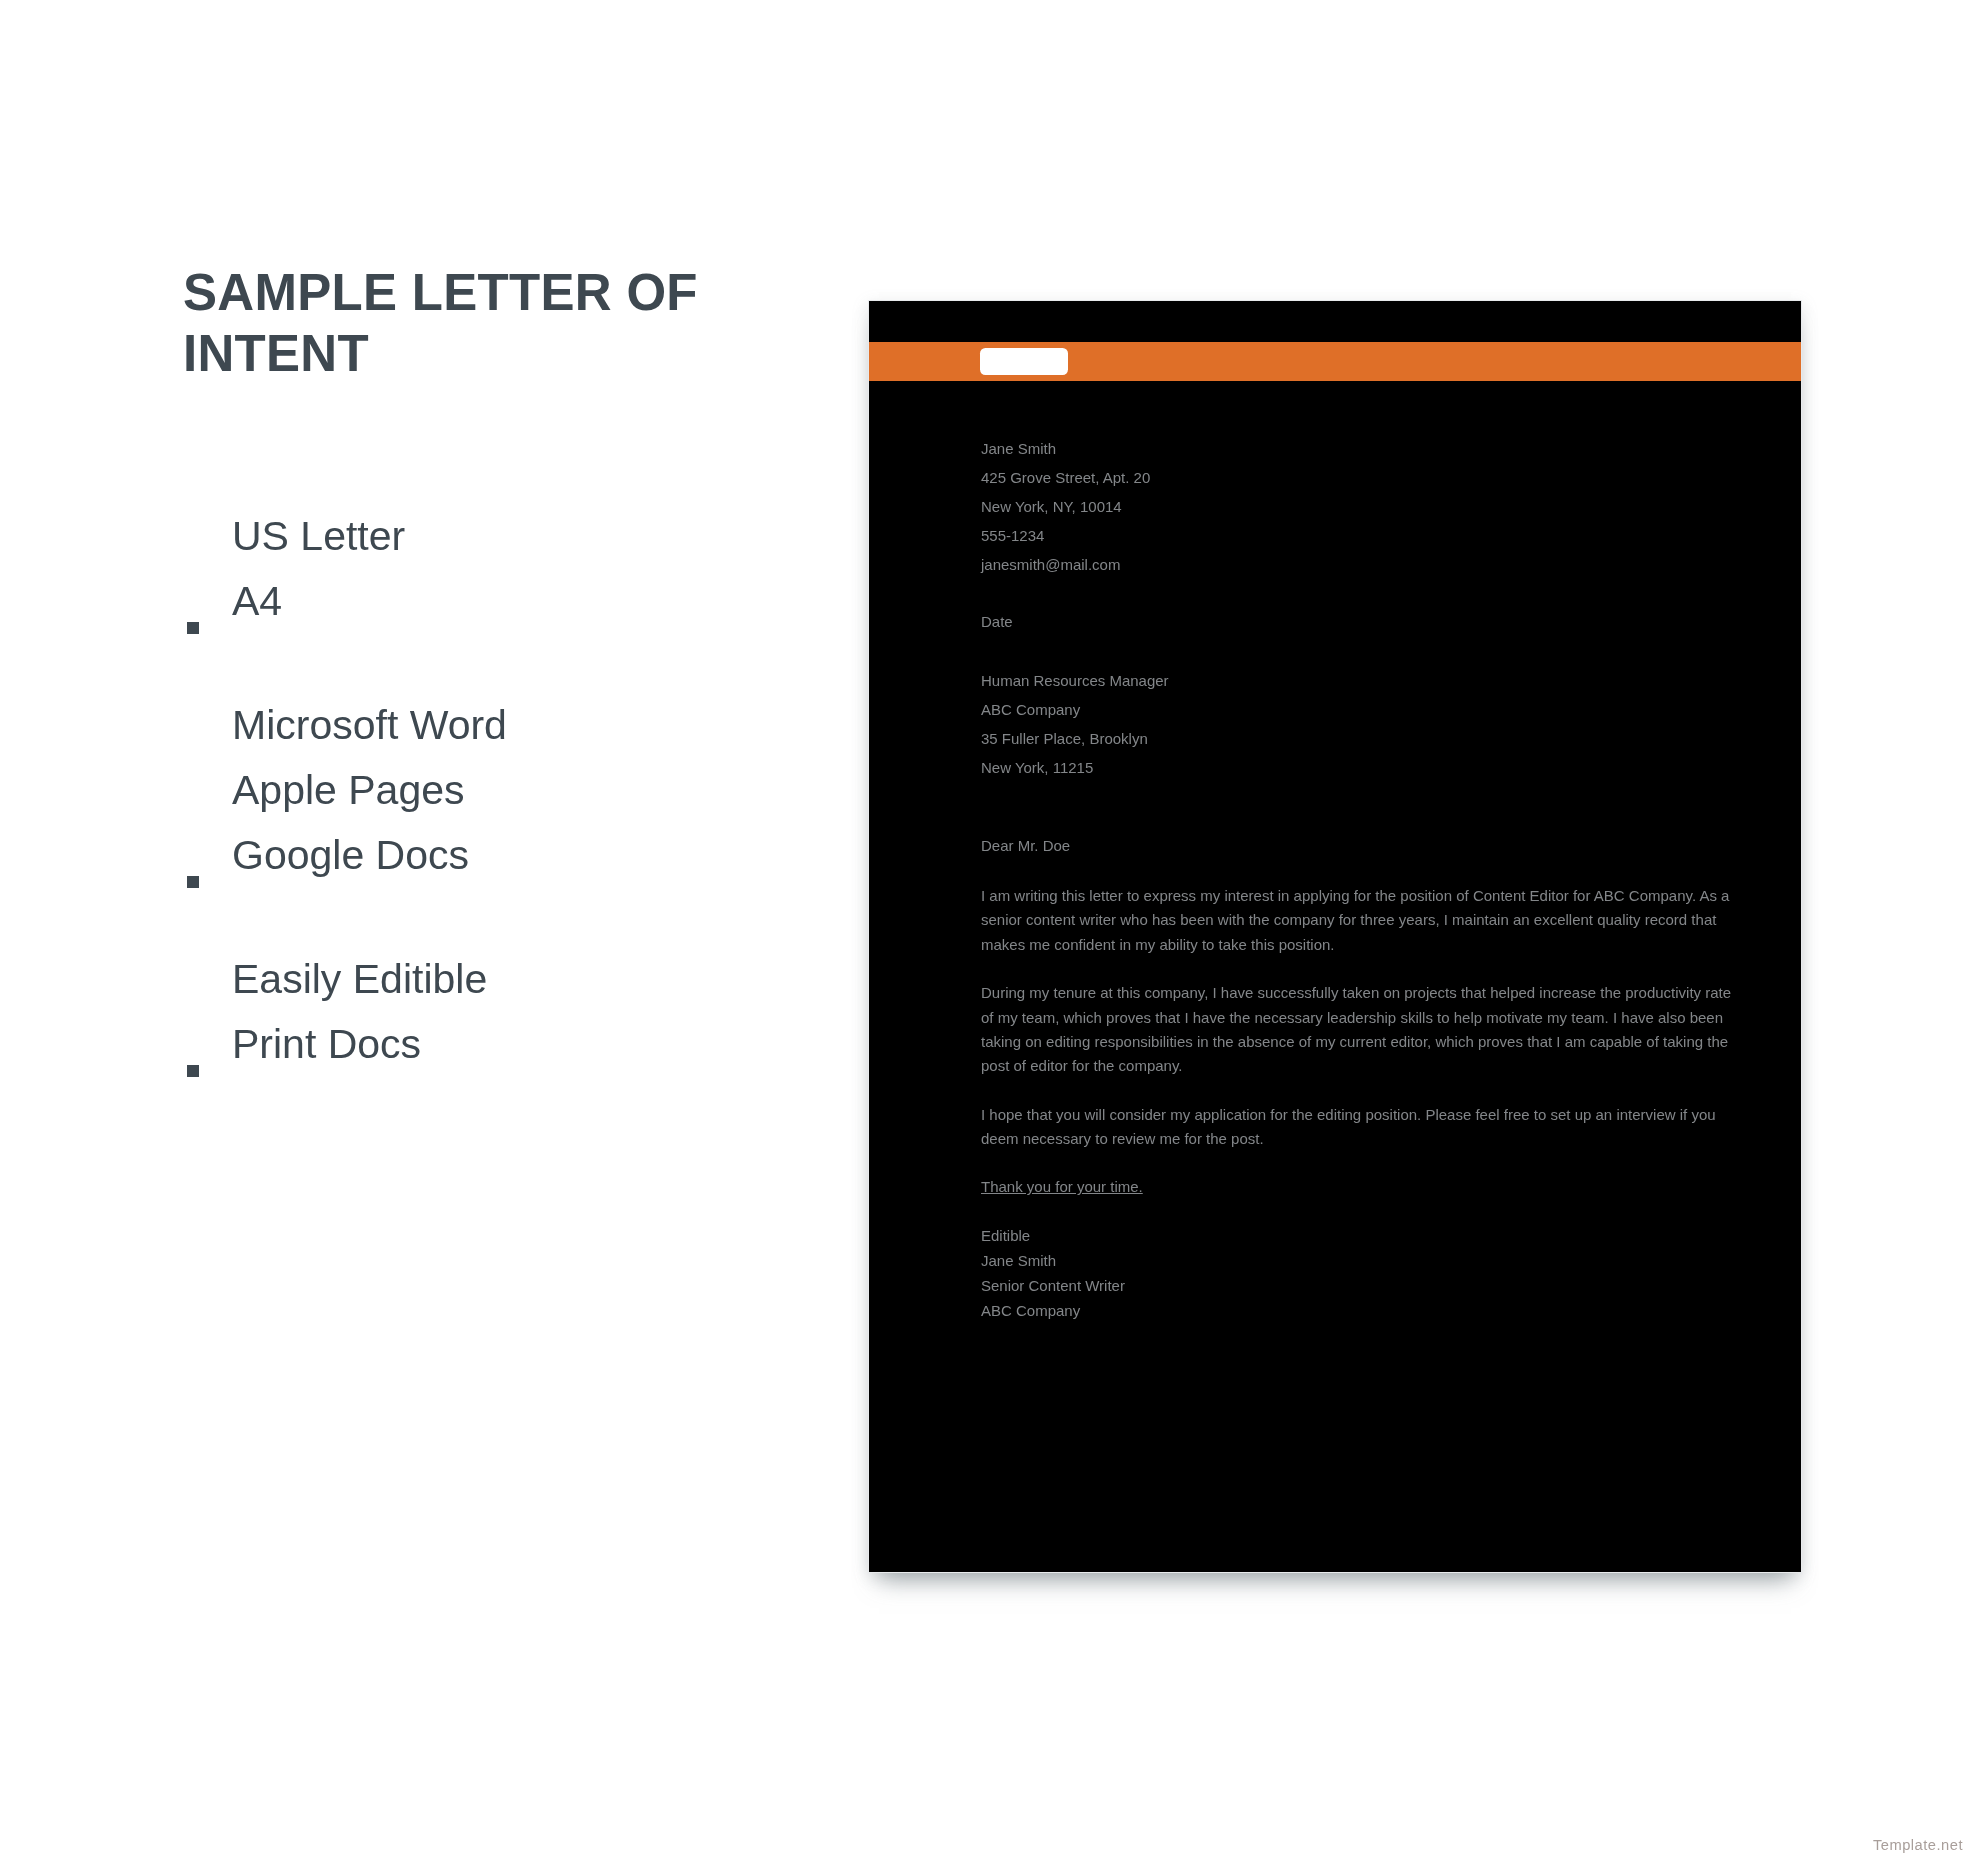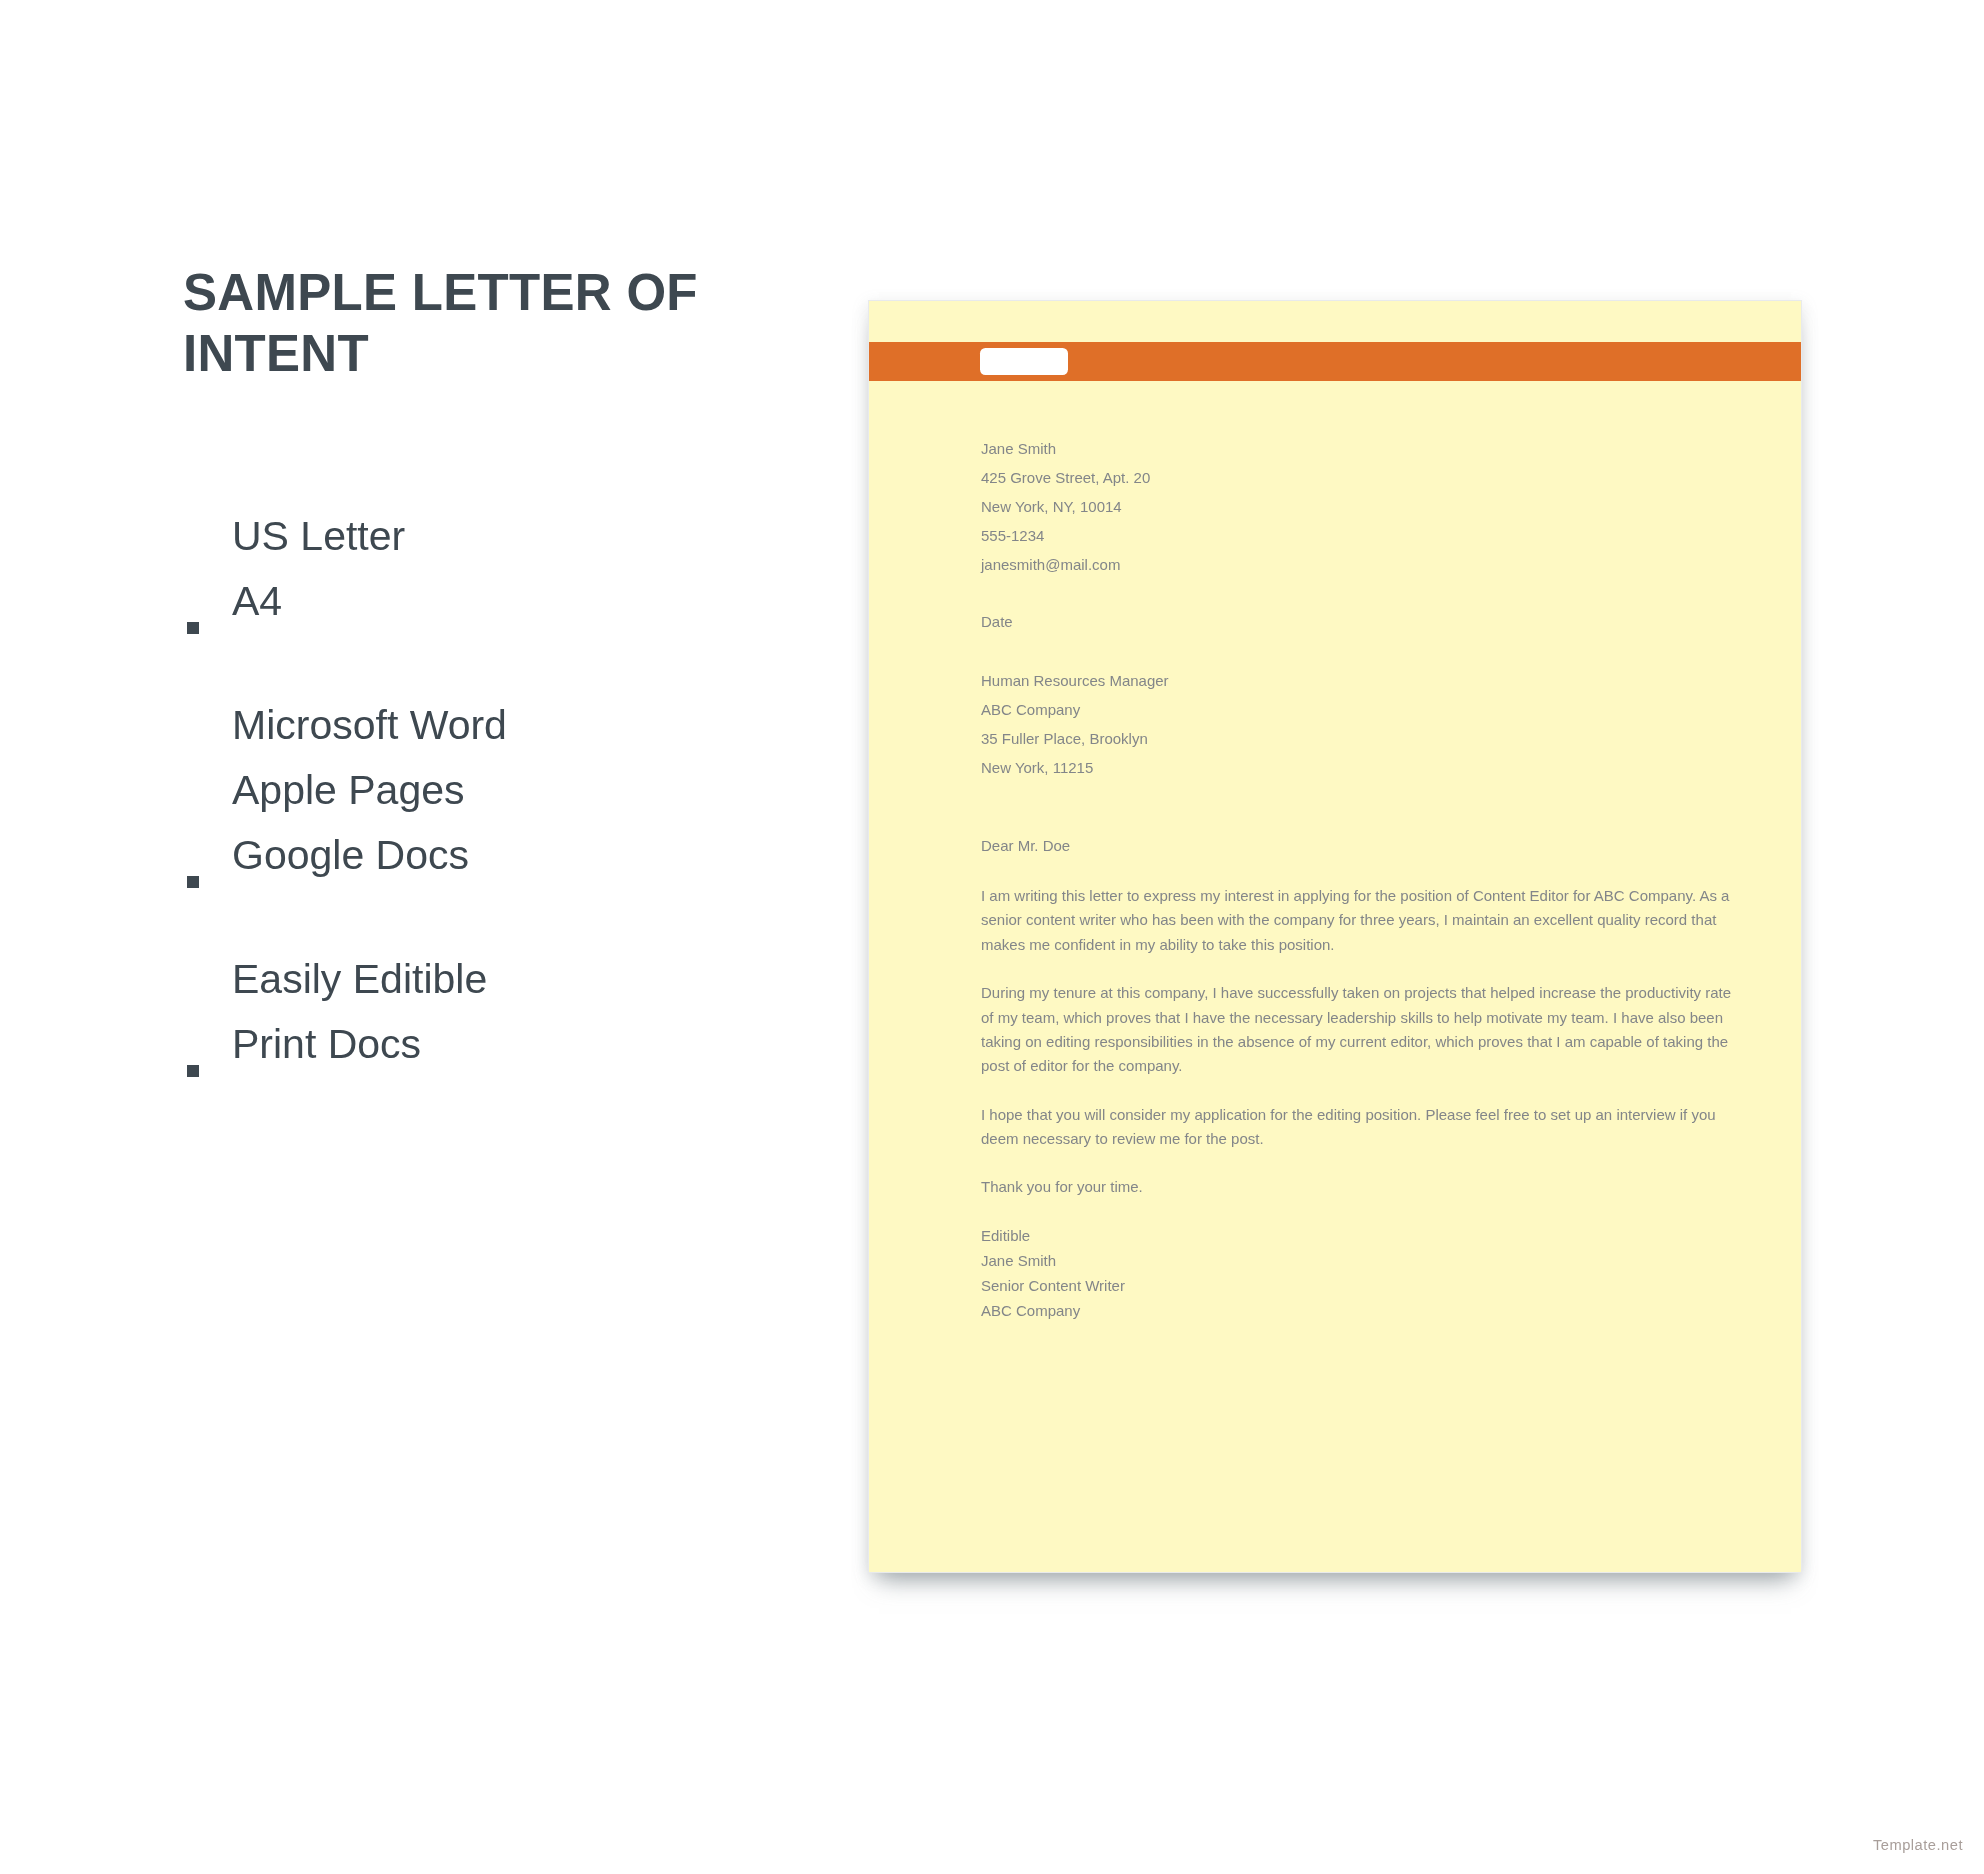--- a/index.html
+++ b/index.html
@@ -60,21 +60,21 @@
     color: var(--heading);
   }
 
   
   .doc {
     position: absolute;
     left: 868px;
     top: 300px;
     width: 934px;
     height: 1273px;
-    background: #fef9c3;
+    background: #000000;
     border: 0.5px solid var(--doc-border);
     box-shadow:
       0 16.3px 23px -9.8px rgba(96, 110, 114, 0.55),
       0 4.3px 15px rgba(130, 140, 145, 0.22);
   }
   .doc-bar {
     position: absolute;
     left: 0;
     right: 0;
     top: 41px;
@@ -96,21 +96,21 @@
     top: 133px;
     width: 761px;
     color: var(--letter-text);
     font-size: 15px;
   }
   .addr div { line-height: 29px; }
   .date-line { line-height: 29px; margin-top: 28px; }
   .recipient { margin-top: 30px; }
   .salutation { line-height: 29px; margin-top: 49px; }
   .para { margin: 24px 0 0 0; line-height: 24.4px; }
-  .thanks { margin-top: 23.4px; line-height: 24.4px; }
+  .thanks { margin-top: 23.4px; line-height: 24.4px; text-decoration: underline; }
   .closing { margin-top: 24px; }
   .closing div { line-height: 25px; }
 
   
   .watermark {
     position: absolute;
     right: 22px;
     bottom: 20.6px;
     font-size: 14.7px;
     letter-spacing: 0.5px;

